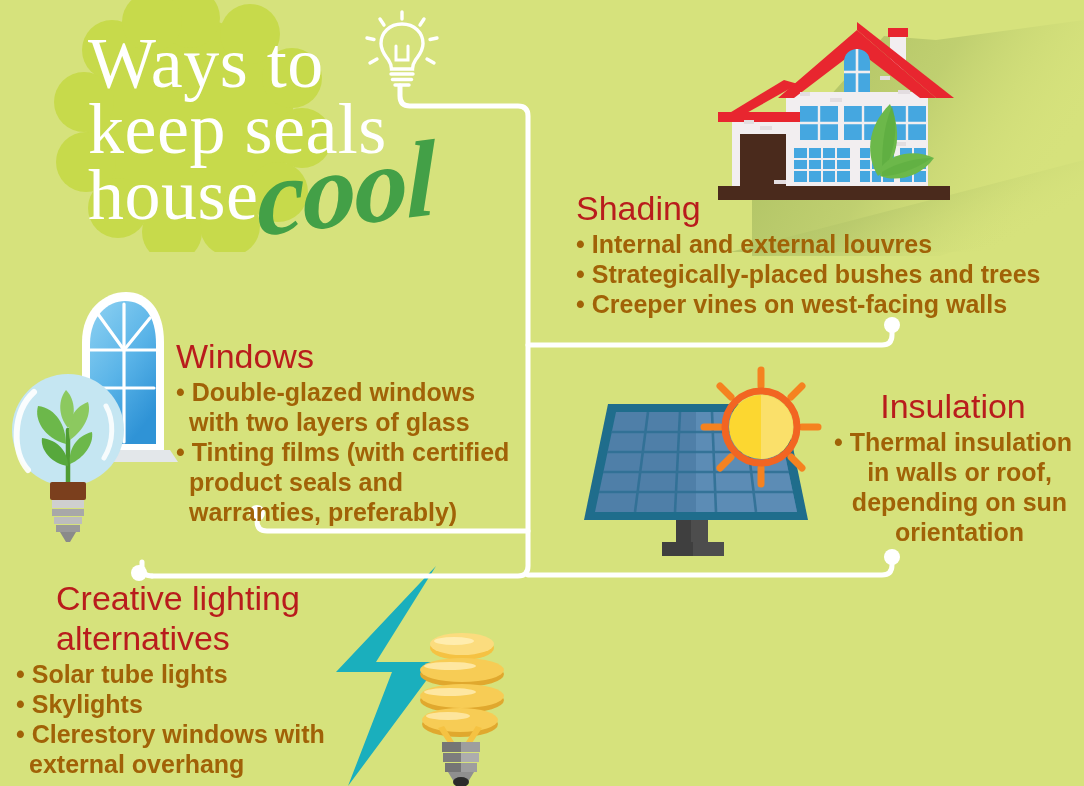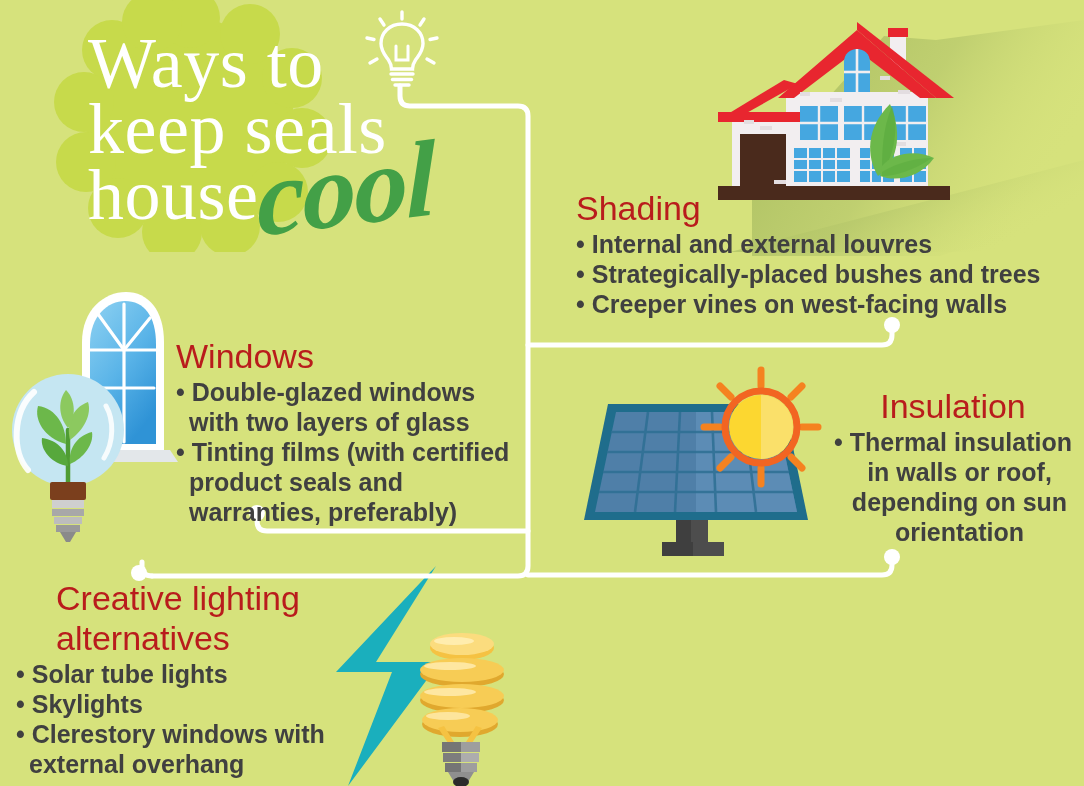--- a/index.html
+++ b/index.html
@@ -49,21 +49,21 @@
     color:#b91c1c;
     font-weight:normal;
     margin-bottom:1px;
     white-space:nowrap;
   }
   .sec-head.wrap { white-space:normal;margin-left:40px; }
   .sec-list { list-style:none; }
   .sec-list li {
     font-size:25px;
     line-height:30px;
-    color:#404040;
+    color:#a16207;
     font-weight:600;
     text-indent:-13px;
     padding-left:13px;
   }
   .sec-list li::before { content:"• "; }
 
   
   .connectors { left:0; top:0; width:1084px; height:786px; pointer-events:none; }
 
   

